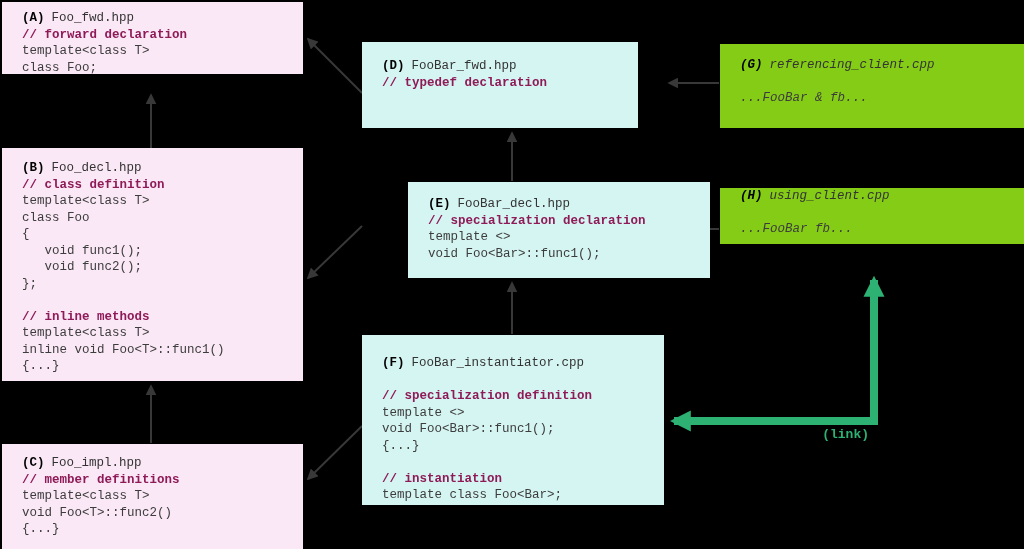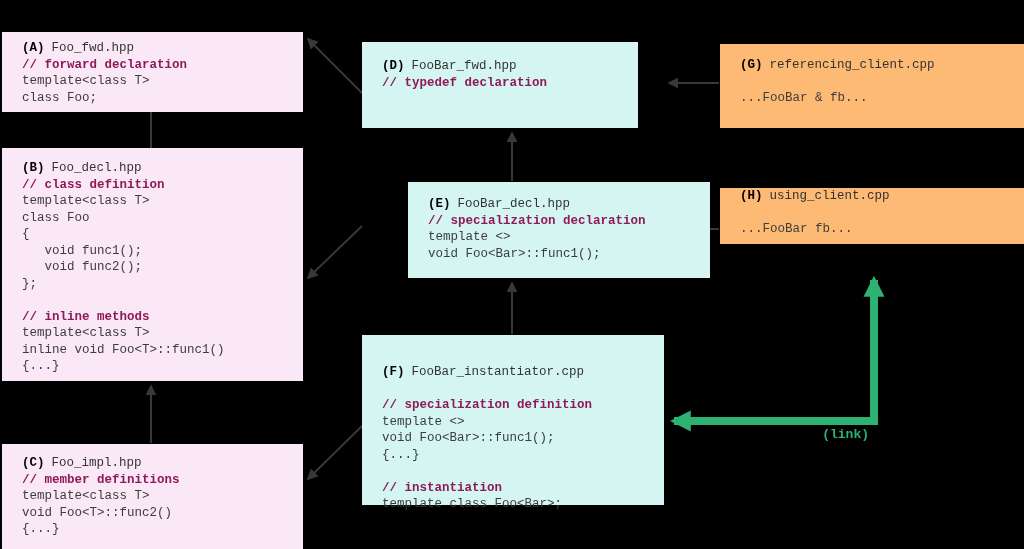--- a/index.html
+++ b/index.html
@@ -10,46 +10,46 @@
     overflow:hidden;
     font-family:"Liberation Mono","DejaVu Sans Mono",monospace;
   }
   .box{
     position:absolute;
     padding-left:20px;
     box-sizing:border-box;
   }
   .pink{background:#fbe8f6;}
   .cyan{background:#d5f5f3;}
-  .green{background:#fdba74;}
+  .green{background:#84cc16;font-style:italic;}
   .ln{
     height:16.5px;
     line-height:16.5px;
     font-size:12.5px;
     white-space:pre;
     color:#3d3d3d;
   }
   .hd .lb{font-weight:bold;color:#000;margin-right:7px;}
   .hd .fn{color:#333;}
   .cm{font-weight:bold;color:#8e1a57;}
   .cd{color:#3d3d3d;}
   #arrow-layer{position:absolute;left:0;top:0;width:1024px;height:549px;pointer-events:none;}
   #link-label{
     position:absolute;
     left:789px;top:427px;width:80px;
     font-size:13px;font-weight:bold;
     text-align:right;
   }
   
-  #box-a{left:2px;top:2px;width:301px;height:80px;padding-top:8px;margin-top:30px;}
+  #box-a{left:2px;top:2px;width:301px;height:72px;padding-top:8px;}
   #box-b{left:2px;top:148px;width:301px;height:233px;padding-top:12px;}
   #box-c{left:2px;top:444px;width:301px;height:105px;padding-top:11px;}
   #box-d{left:362px;top:42px;width:276px;height:86px;padding-top:16px;}
   #box-e{left:362px;top:182px;width:302px;height:96px;padding-top:14px;margin-left:46px;}
-  #box-f{left:362px;top:335px;width:302px;height:170px;padding-top:29px;}
+  #box-f{left:362px;top:335px;width:302px;height:170px;padding-top:20px;}
   #box-g{left:720px;top:44px;width:304px;height:84px;padding-top:13px;}
   #box-h{left:720px;top:188px;width:304px;height:56px;}
 </style>
 </head>
 <body>
 
 <div id="canvas">
 
   <svg id="arrow-layer" width="1024" height="549" viewBox="0 0 1024 549" xmlns="http://www.w3.org/2000/svg">
     <defs>

